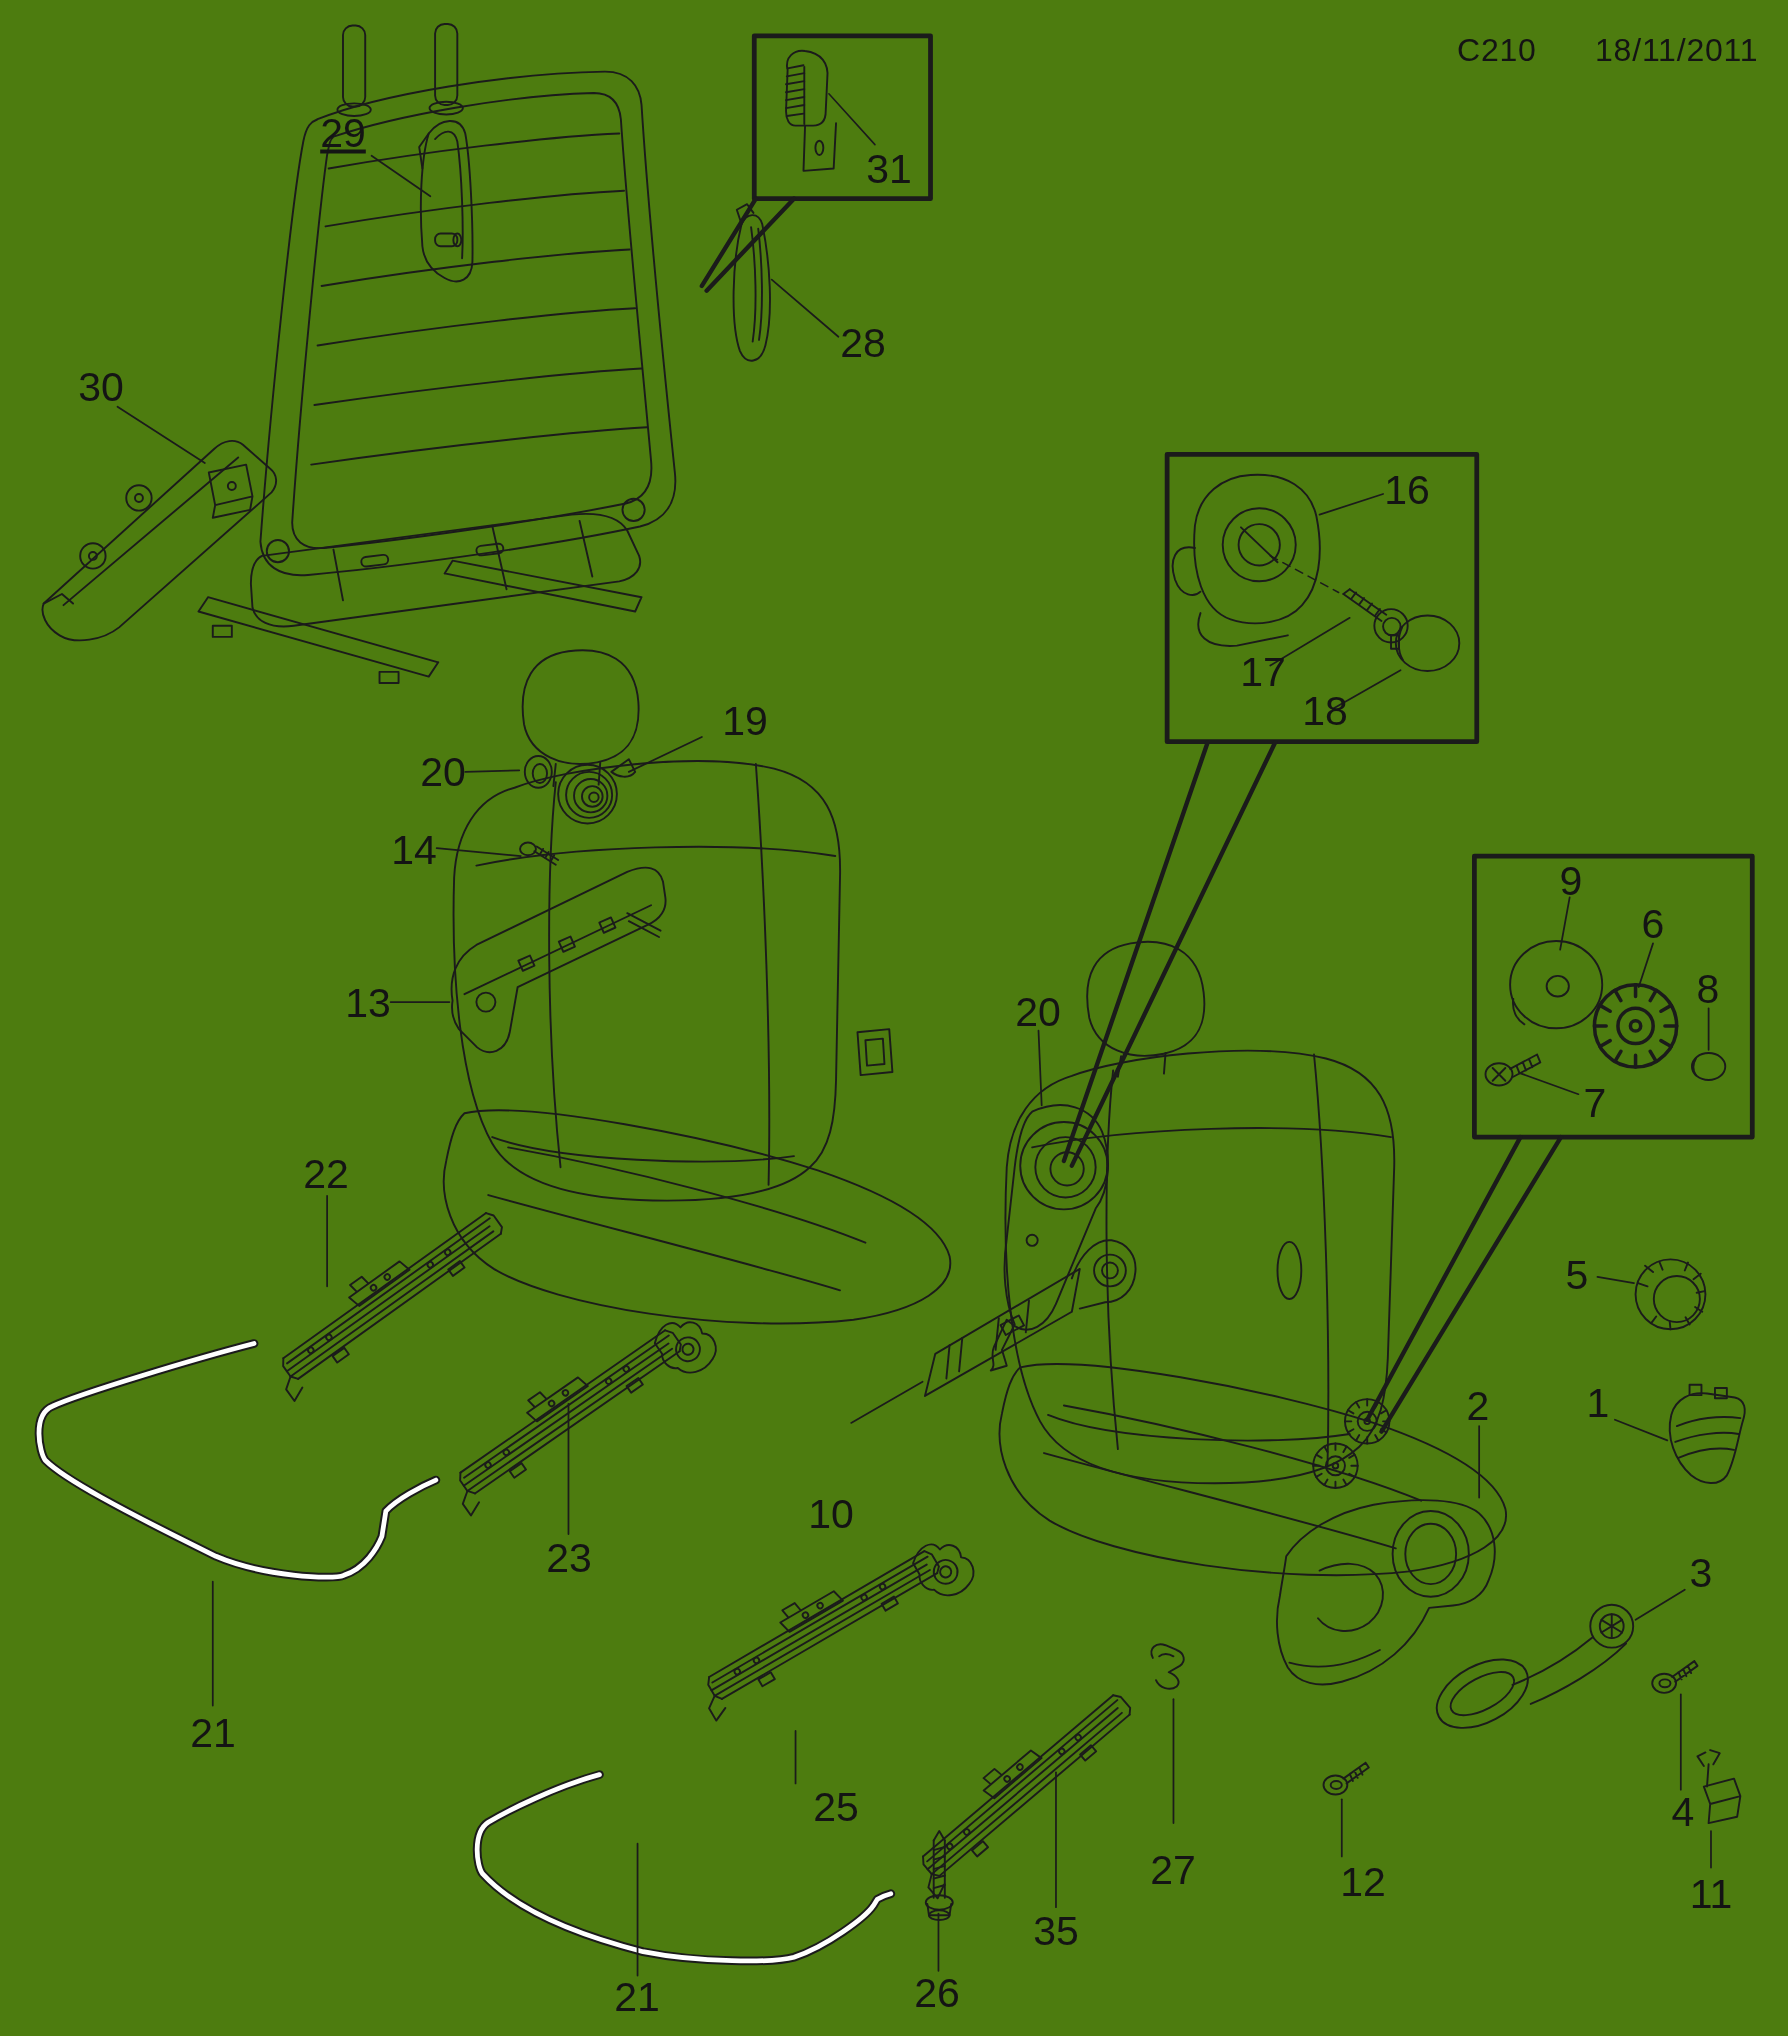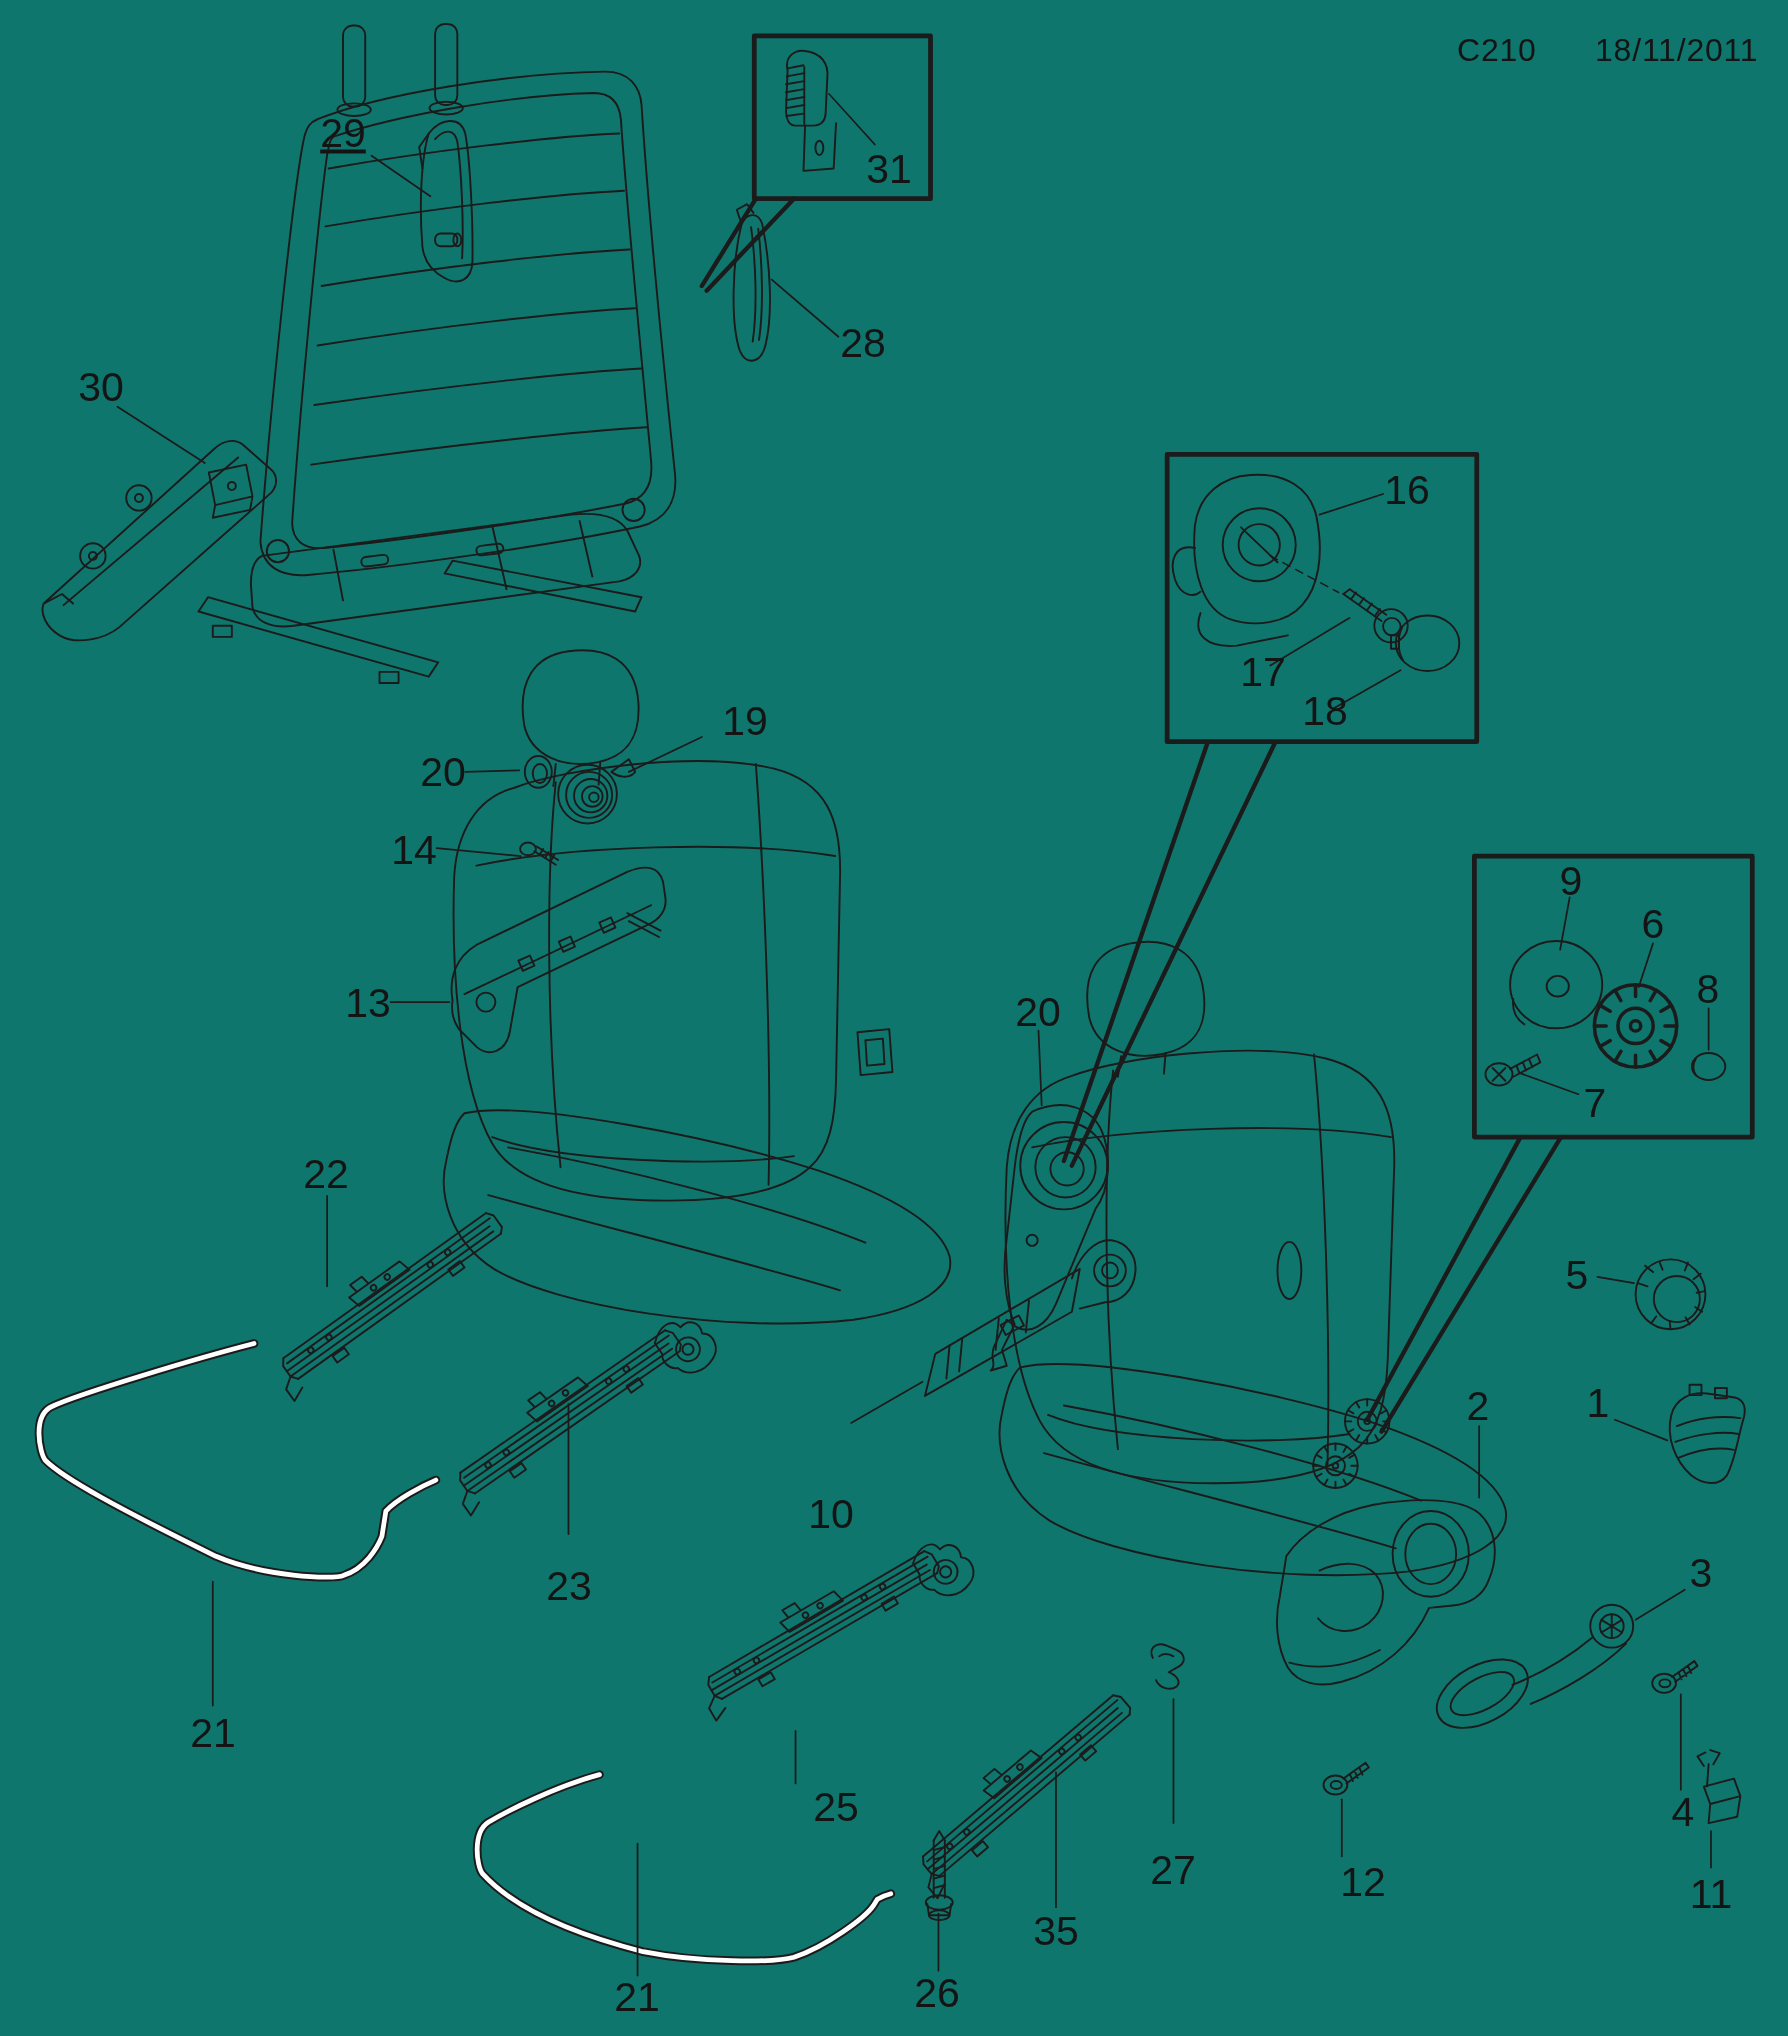--- a/index.html
+++ b/index.html
@@ -1,17 +1,17 @@
 <!DOCTYPE html>
 <html style="font-size:12.7px"><head>
 <meta charset="utf-8">
 <style>
   html,body{margin:0;padding:0;background:#fff;}
   .page{
-    position:relative;width:1788px;height:2036px;background:#0f766e;
+    position:relative;width:1788px;height:2036px;background:#4d7c0f;
     font-family:"Liberation Sans", sans-serif;color:#111;overflow:hidden;
   }
   .art{position:absolute;left:0;top:0;width:1788px;height:2036px;}
   .hdr{position:absolute;top:32px;font-size:32px;letter-spacing:0.8px;color:#141414;}
   .hdr.code{left:1457px;}
   .hdr.date{left:1595px;}
   .callout{
     position:absolute;transform:translate(-50%,-50%);
     font-size:41px;color:#141414;line-height:1;white-space:nowrap;
   }
@@ -380,21 +380,21 @@
       <div class="callout" style="left: 1653px; top: 924px;">6</div>
       <div class="callout" style="left: 1708px; top: 989px;">8</div>
       <div class="callout" style="left: 368px; top: 1003px;">13</div>
       <div class="callout" style="left: 1038px; top: 1012px;">20</div>
       <div class="callout" style="left: 1595px; top: 1103px;">7</div>
       <div class="callout" style="left: 326px; top: 1174px;">22</div>
       <div class="callout" style="left: 1577px; top: 1275px;">5</div>
       <div class="callout" style="left: 1598px; top: 1403px;">1</div>
       <div class="callout" style="left: 1478px; top: 1406px;">2</div>
       <div class="callout" style="left: 831px; top: 1514px;">10</div>
-      <div class="callout" style="left: 569px; top: 1558px; margin-top: 28px;">23</div>
+      <div class="callout" style="left: 569px; top: 1558px;">23</div>
       <div class="callout" style="left: 1701px; top: 1573px;">3</div>
       <div class="callout" style="left: 213px; top: 1733px;">21</div>
       <div class="callout" style="left: 836px; top: 1807px;">25</div>
       <div class="callout" style="left: 1683px; top: 1812px;">4</div>
       <div class="callout" style="left: 1173px; top: 1846px; margin-top: 24px;">27</div>
       <div class="callout" style="left: 1343px; top: 1882px; margin-left: 20px;">12</div>
       <div class="callout" style="left: 1056px; top: 1931px;">35</div>
       <div class="callout" style="left: 1711px; top: 1894px;">11</div>
       <div class="callout" style="left: 937px; top: 1993px;">26</div>
       <div class="callout" style="left: 637px; top: 1997px;">21</div>

